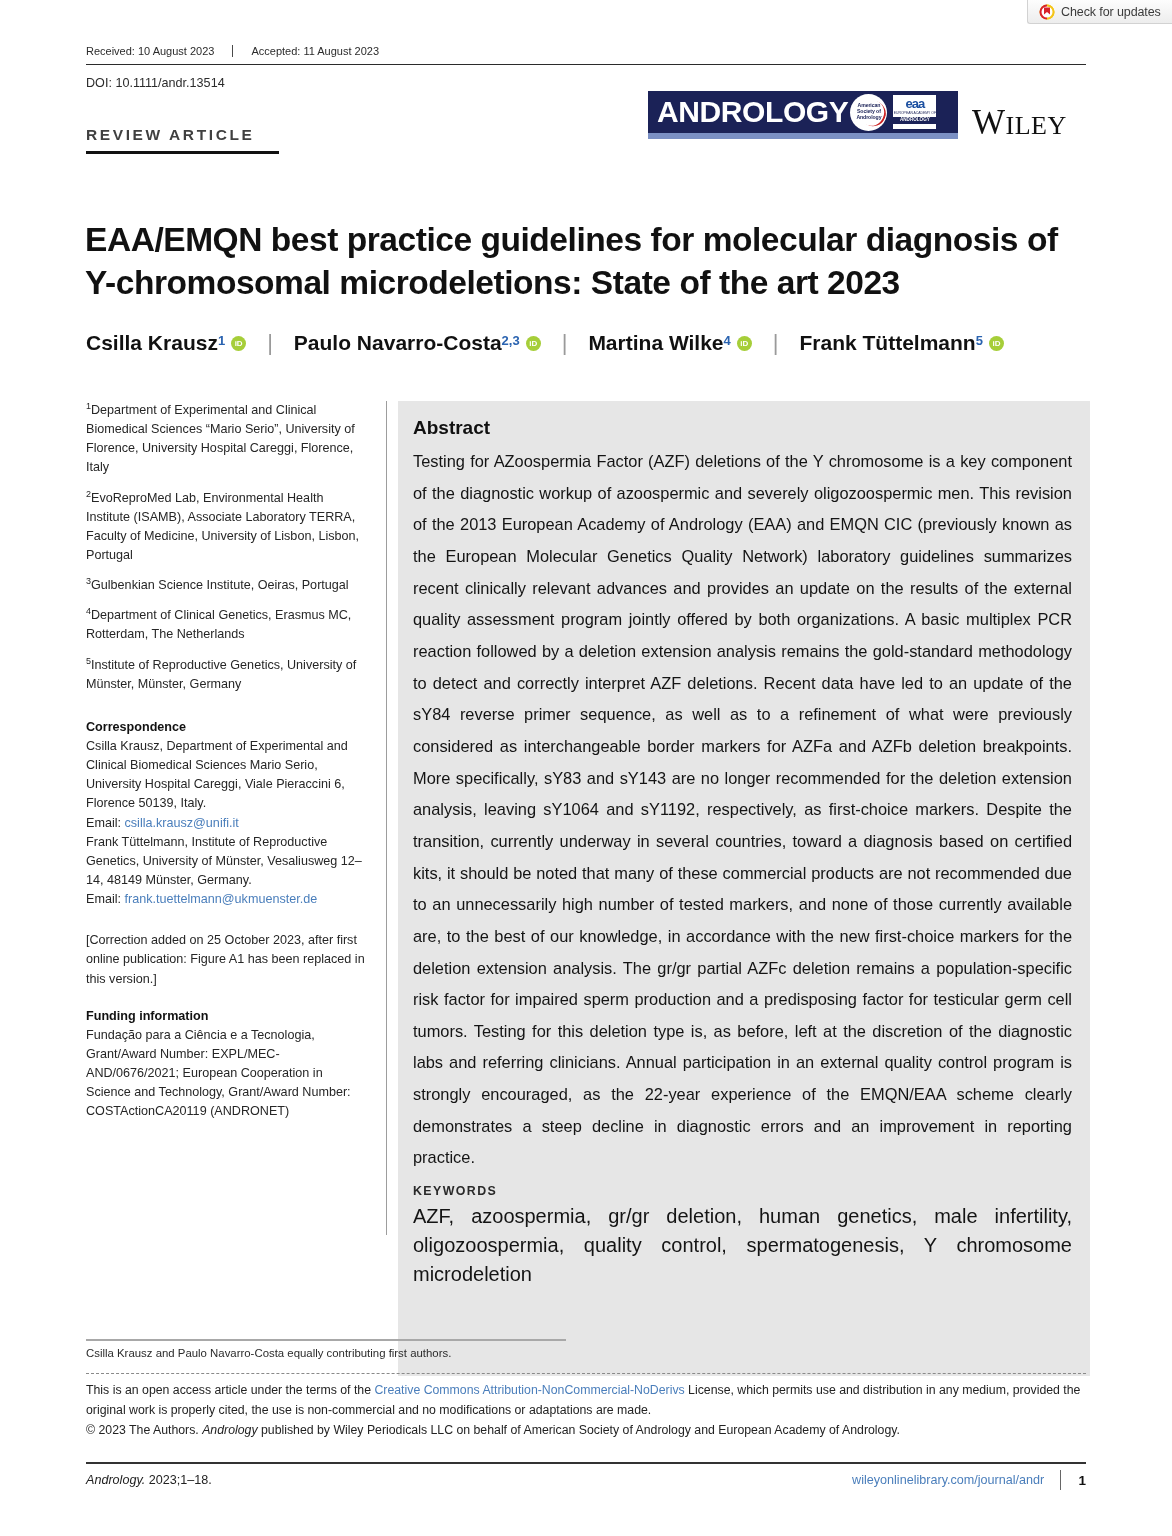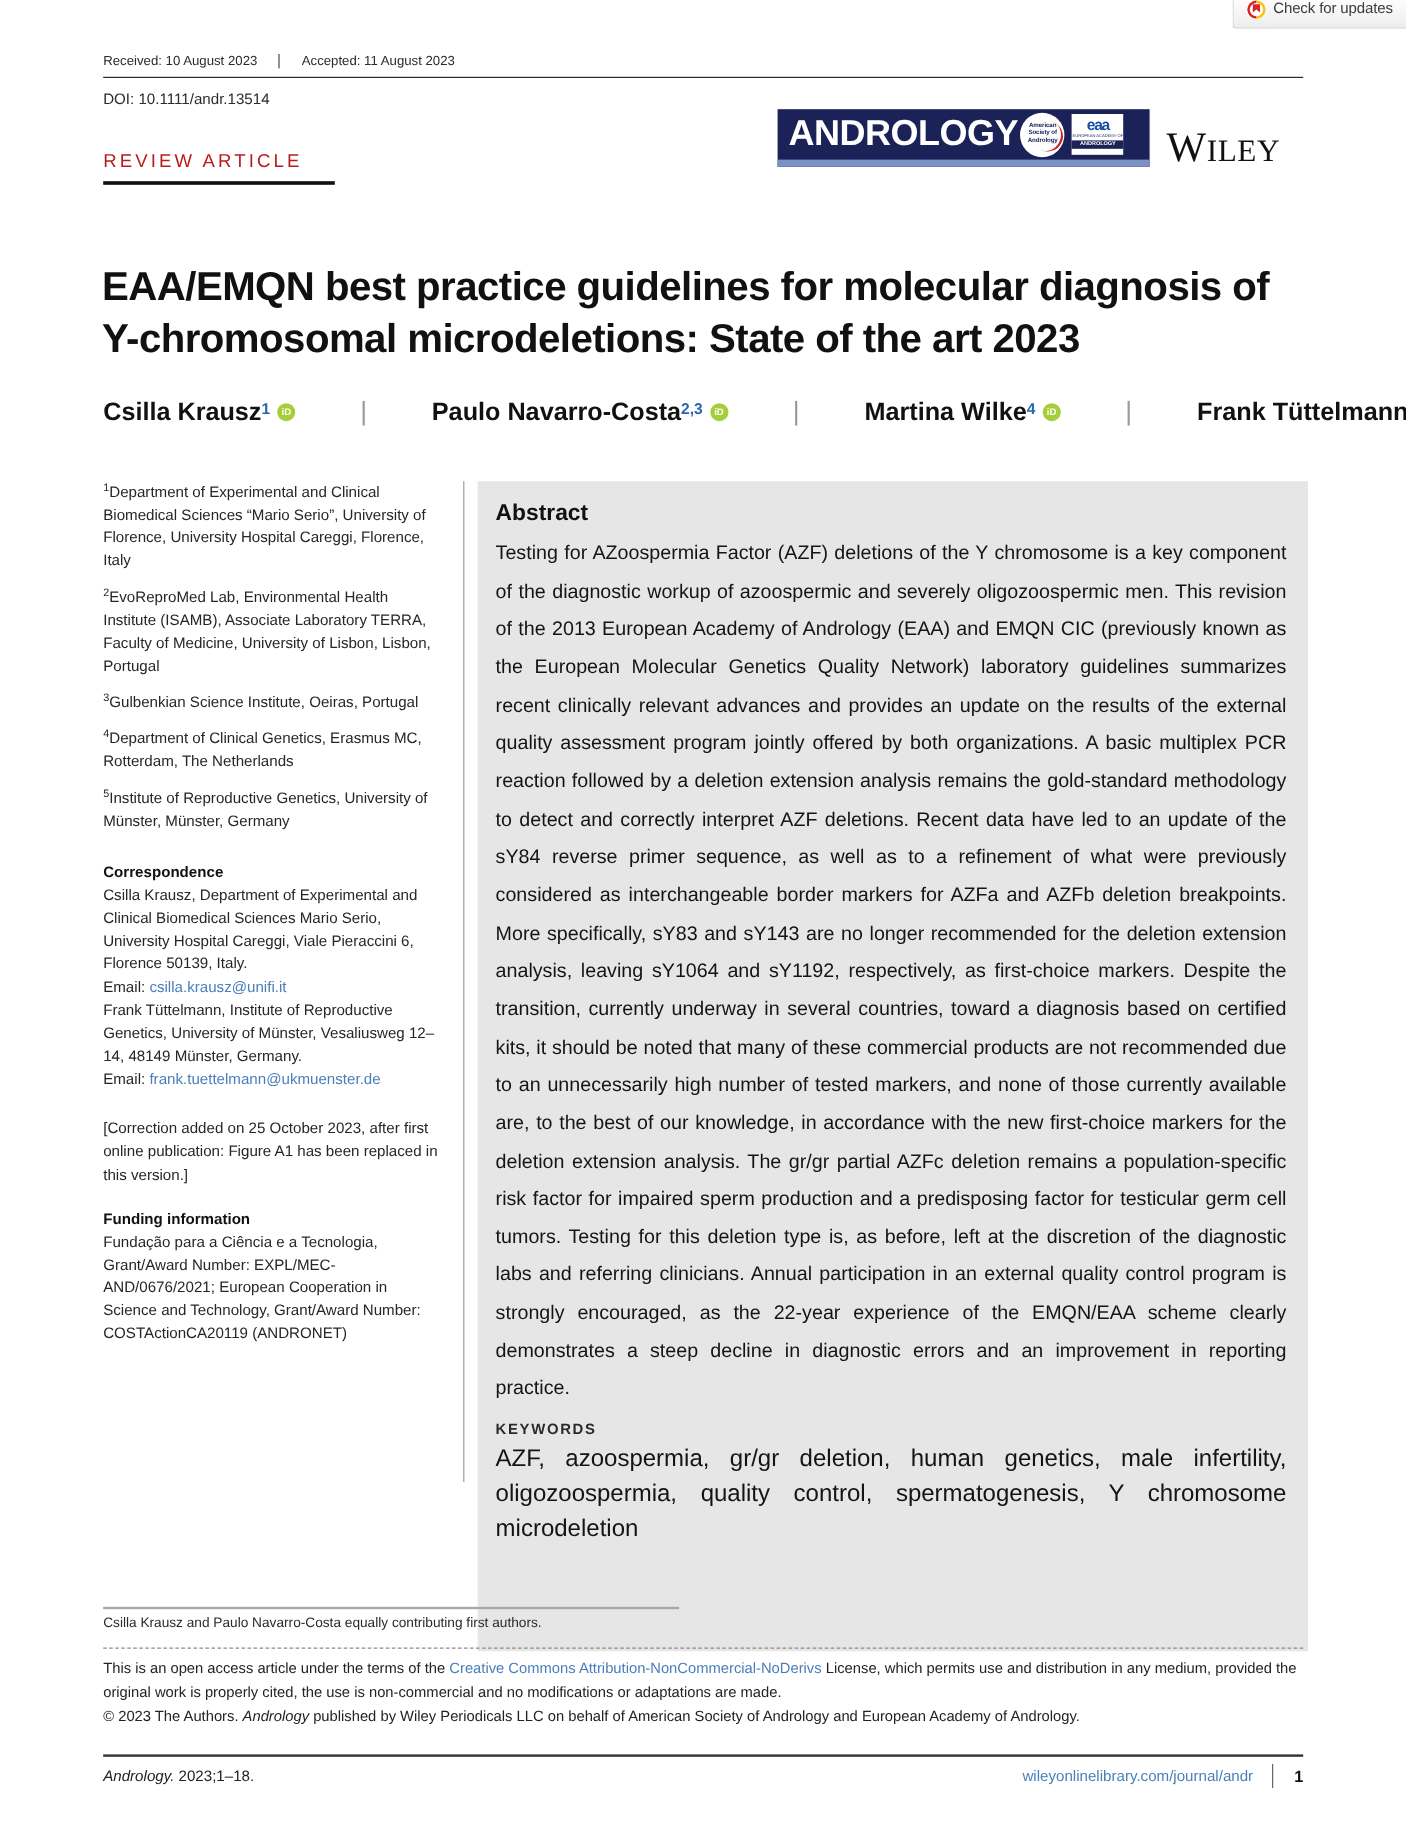--- a/index.html
+++ b/index.html
@@ -26,20 +26,21 @@
     top: 0px;
     left: 1027px;
     width: 145px;
     height: 24px;
     background: linear-gradient(#fdfdfd, #ededed);
     border: 1px solid #d2d2d2;
     border-top: none;
     border-right: none;
     border-radius: 0 0 0 3px;
     display: flex;
+    align-items: center;
     gap: 6px;
     padding-left: 11px;
     box-sizing: border-box;
   }
   .crossmark-icon {
     width: 16px; height: 16px;
     flex: 0 0 16px;
   }
   .crossmark-label {
     font-size: 12.5px;
@@ -76,23 +77,23 @@
     font-size: 12.6px;
     color: #2b2b2b;
   }
 
   
   .article-type {
     position: absolute;
     top: 126px;
     left: 86px;
     font-size: 15.5px;
-    font-weight: 400;
+    font-weight: 700;
     letter-spacing: 2.6px;
-    color: #b91c1c;
+    color: #404040;
   }
   .article-type-rule {
     position: absolute;
     top: 151px;
     left: 86px;
     width: 193px;
     height: 3px;
     background: #111;
   }
 
@@ -212,21 +213,20 @@
   .authors {
     position: absolute;
     top: 330px;
     left: 86px;
     width: 1005px;
     display: flex;
     align-items: baseline;
     font-size: 21px;
     font-weight: 700;
     color: #111;
-    gap: 33px;
   }
   .author { display: inline-flex; align-items: baseline; white-space: nowrap; }
   .author sup {
     font-size: 13px;
     color: #2a63b0;
     font-weight: 700;
     vertical-align: super;
     line-height: 0;
     position: relative;
     top: -5px;

